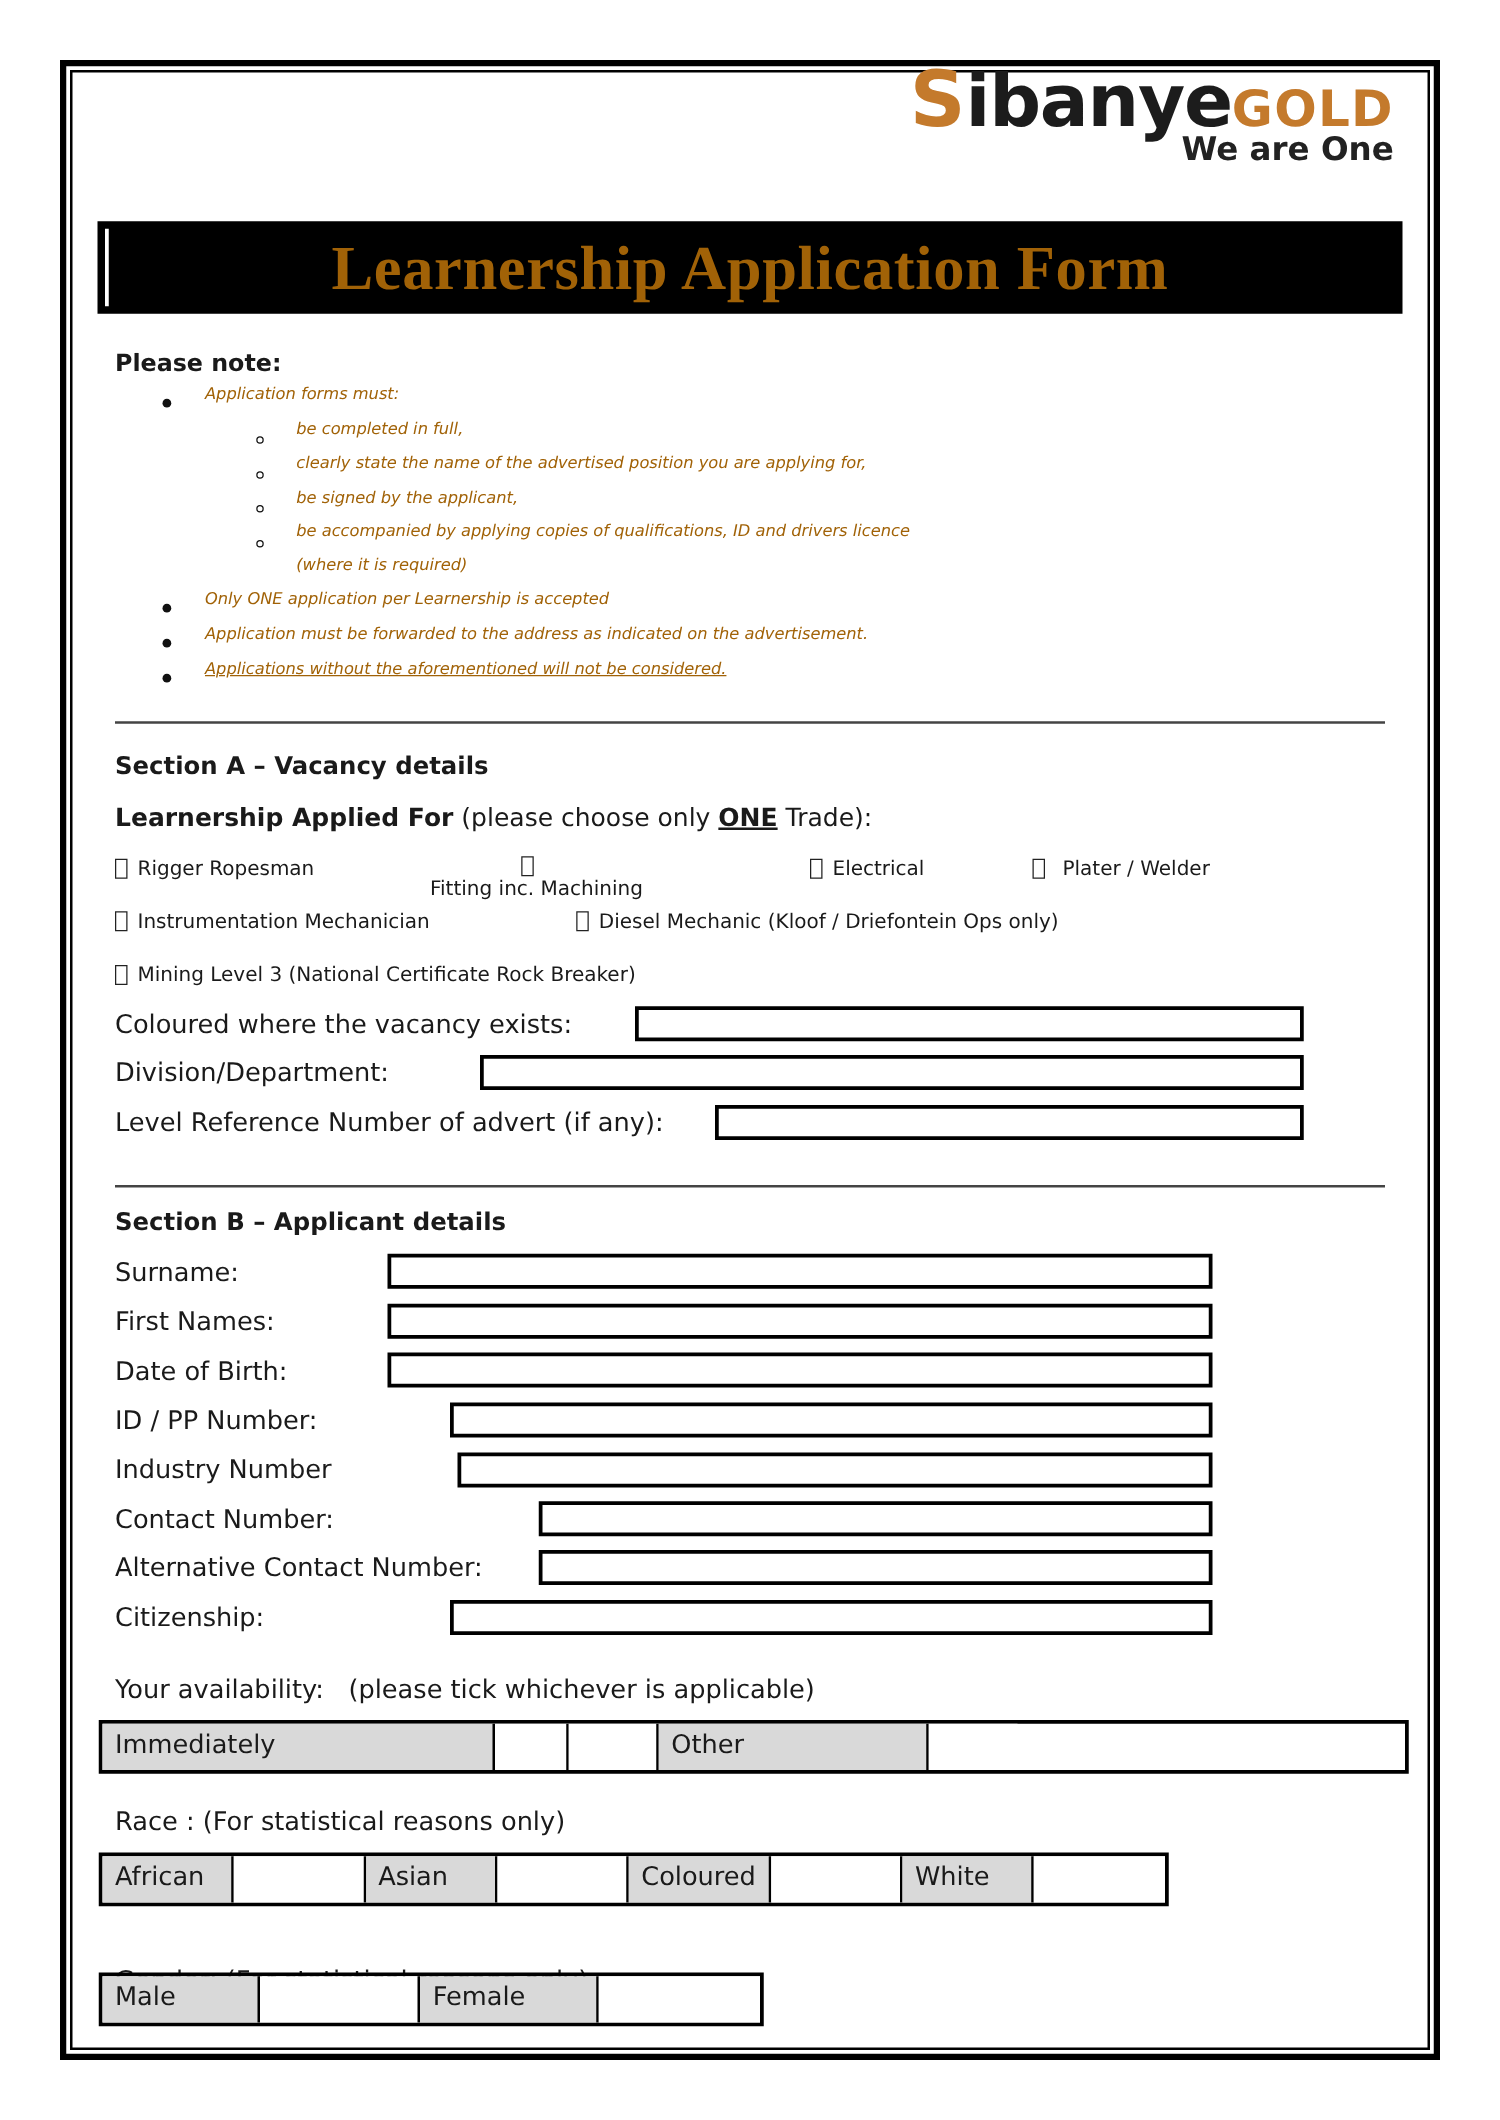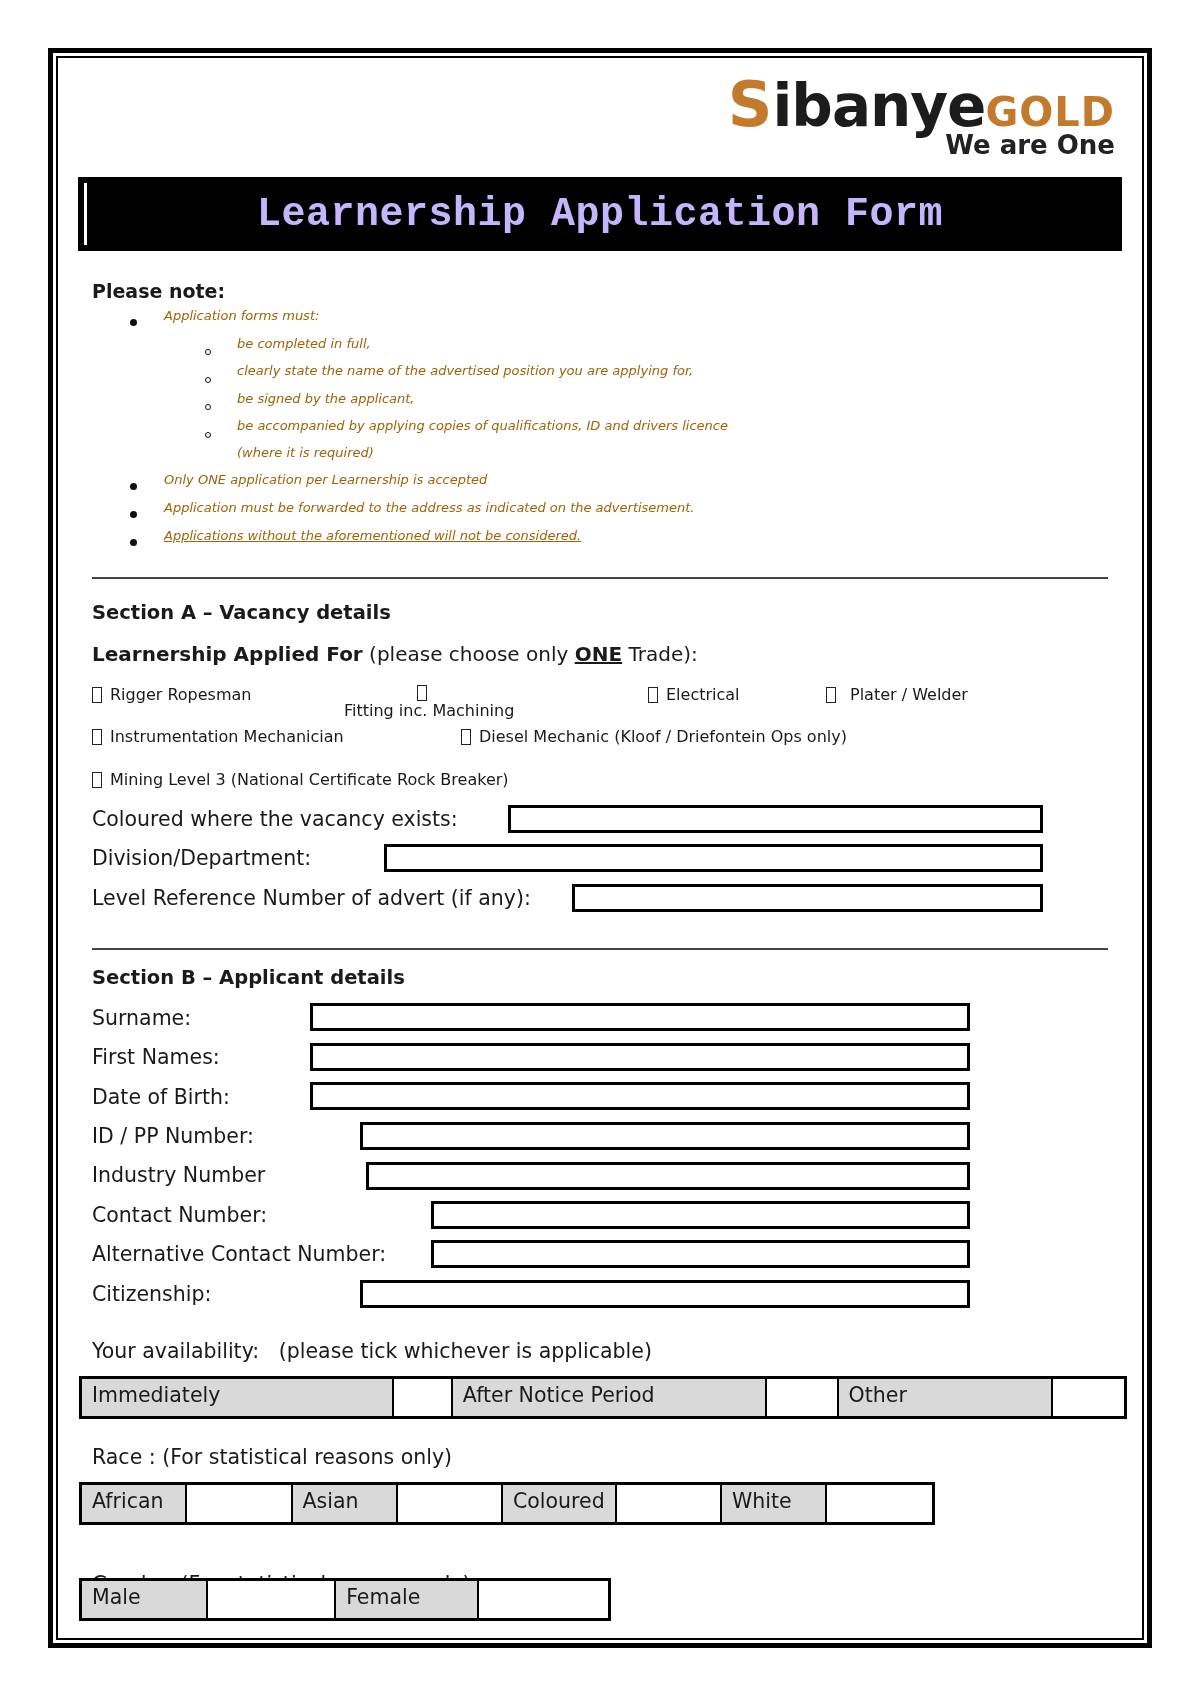--- a/index.html
+++ b/index.html
@@ -3,32 +3,32 @@
 <meta charset="utf-8">
 <style>
   html, body { margin: 0; padding: 0; background: #ffffff; }
   body { width: 1200px; height: 1696px; position: relative; overflow: hidden;
          font-family: "DejaVu Sans", sans-serif; color: #1a1a1a; }
   .frame-outer { position: absolute; left: 48px; top: 48px; width: 1104px; height: 1600px;
                  border: 5px solid #000; box-sizing: border-box; }
   .frame-inner { position: absolute; left: 56px; top: 56px; width: 1088px; height: 1584px;
                  border: 2px solid #000; box-sizing: border-box; }
 
-  .logo { position: absolute; left: 770px; top: 74px; width: 345px; height: 90px; }
+  .logo { position: absolute; left: 770px; top: 49px; width: 345px; height: 90px; }
   .logo-main { position: absolute; right: 0; top: 0; white-space: nowrap; font-weight: bold;
                line-height: 1; }
   .logo-s { font-size: 62px; color: #c47a2c; font-family: "DejaVu Sans", sans-serif; }
   .logo-ibanye { font-size: 58px; color: #1c1c1c; letter-spacing: -1px; }
   .logo-gold { font-size: 40px; color: #c47a2c; letter-spacing: 1px; }
   .logo-tag { position: absolute; right: 0; top: 56px; font-size: 26px; font-weight: bold; color: #222; }
 
   .title-bar { position: absolute; left: 78px; top: 177px; width: 1044px; height: 74px; background: #000;
                display: flex; align-items: center; justify-content: center; }
   .title-bar .cursor-line { position: absolute; left: 6px; top: 6px; width: 3px; height: 62px; background: #fff; }
-  .title-text { color: #c4b5fd; font-size: 40px; font-weight: bold; font-family: Liberation Mono, monospace;
+  .title-text { color: #a16207; font-size: 50px; font-weight: bold; font-family: Liberation Serif, serif;
                 letter-spacing: 0.5px; }
 
   .note-heading { position: absolute; left: 92px; top: 280px; font-size: 19px; font-weight: bold; }
   .notes { position: absolute; left: 92px; top: 306px; font-size: 13px; font-style: italic; color: #a16207; }
   .bullet-line { position: absolute; white-space: nowrap; }
   .bullet-dot { position: absolute; width: 7px; height: 7px; border-radius: 50%; background: #111; }
   .sub-dot { position: absolute; width: 6px; height: 6px; border-radius: 50%; border: 1.5px solid #111; box-sizing: border-box; }
   .underline { text-decoration: underline; }
 
   .hr { position: absolute; left: 92px; width: 1016px; height: 2px; background: #444; }
@@ -173,21 +173,20 @@
 
 <div class="field-label" style="top:1282px;">Citizenship:</div>
 <div class="field-box" style="left:360px; top:1280px; width:610px;"></div>
 
 <div class="plain-label" style="top:1339px;">
   <span>Your availability:</span>&nbsp;&nbsp;&nbsp;<span>(please tick whichever is applicable)</span>
 </div>
 <div class="opt-table" style="left:79px; top:1376px; width:1048px; height:43px;">
   <div class="cell lab" style="width:314px;">Immediately</div>
   <div class="cell tick" style="width:59px;"></div>
-  <div class="cell lab" style="width:316px;">After Notice Period</div>
   <div class="cell tick" style="width:72px;"></div>
   <div class="cell lab" style="width:216px;">Other</div>
   <div class="cell tick" style="width:71px;"></div>
 </div>
 
 <div class="plain-label" style="top:1445px;">Race :  (For statistical reasons only)</div>
 <div class="opt-table" style="left:79px; top:1482px; width:856px; height:43px;">
   <div class="cell lab" style="width:131px;">African</div>
   <div class="cell tick" style="width:131px;"></div>
   <div class="cell lab" style="width:131px;">Asian</div>

